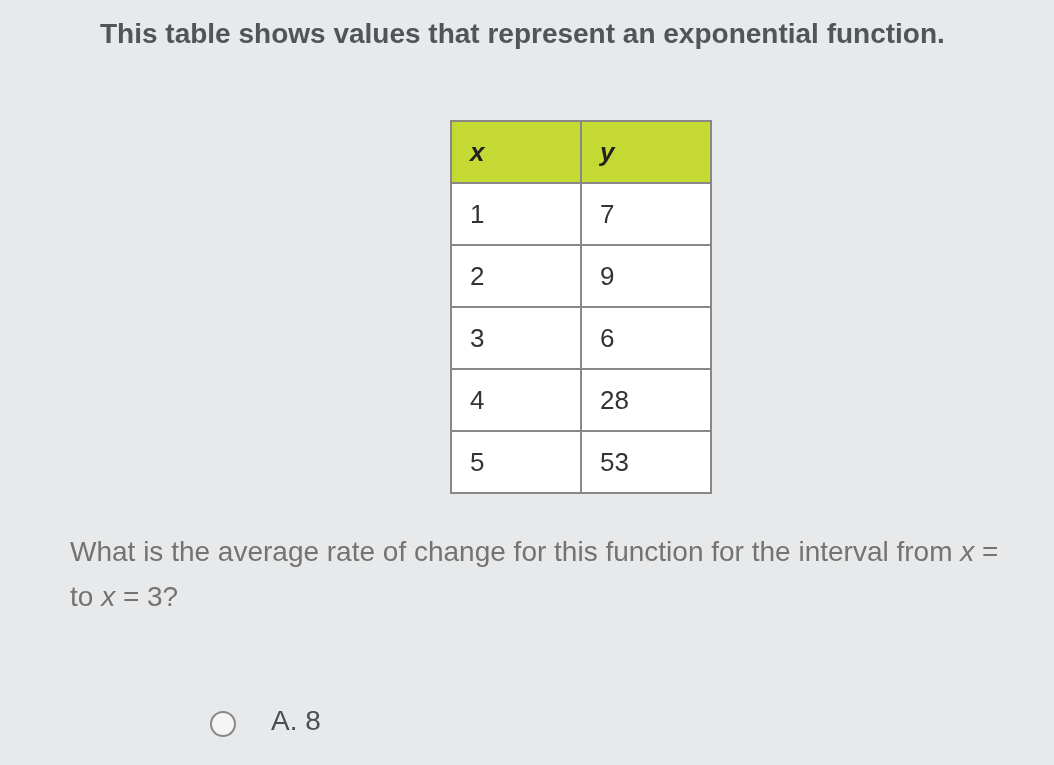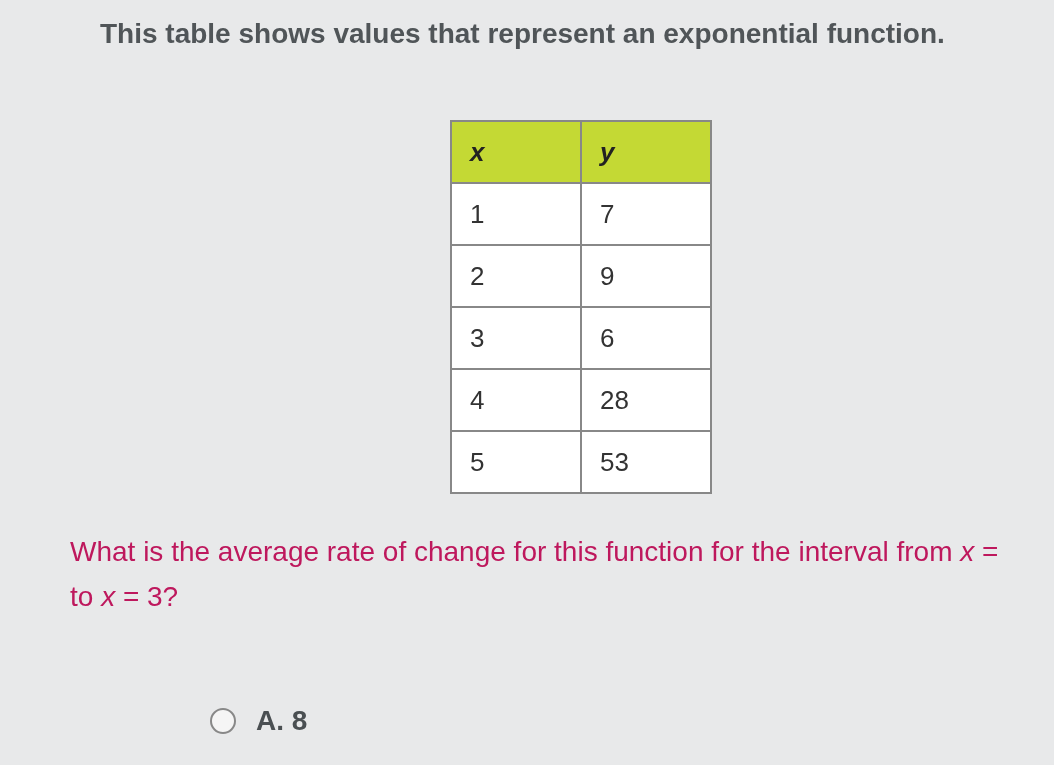--- a/index.html
+++ b/index.html
@@ -45,31 +45,30 @@
       font-weight: bold;
       font-style: italic;
       color: #222;
     }
     .question-body {
       position: absolute;
       top: 530px;
       left: 70px;
       right: 0;
       font-size: 28px;
-      color: #be185d;
+      color: #737373;
       line-height: 1.6;
     }
     .answer-option {
       position: absolute;
       top: 705px;
       left: 210px;
       display: flex;
-      align-items: center;
-      gap: 20px;
-      font-weight: bold;
+      align-items: flex-end;
+      gap: 35px;
     }
     .radio-circle {
       width: 26px;
       height: 26px;
       border: 2px solid #888;
       border-radius: 50%;
       background: #f5f5f5;
       flex-shrink: 0;
     }
     .option-label {

